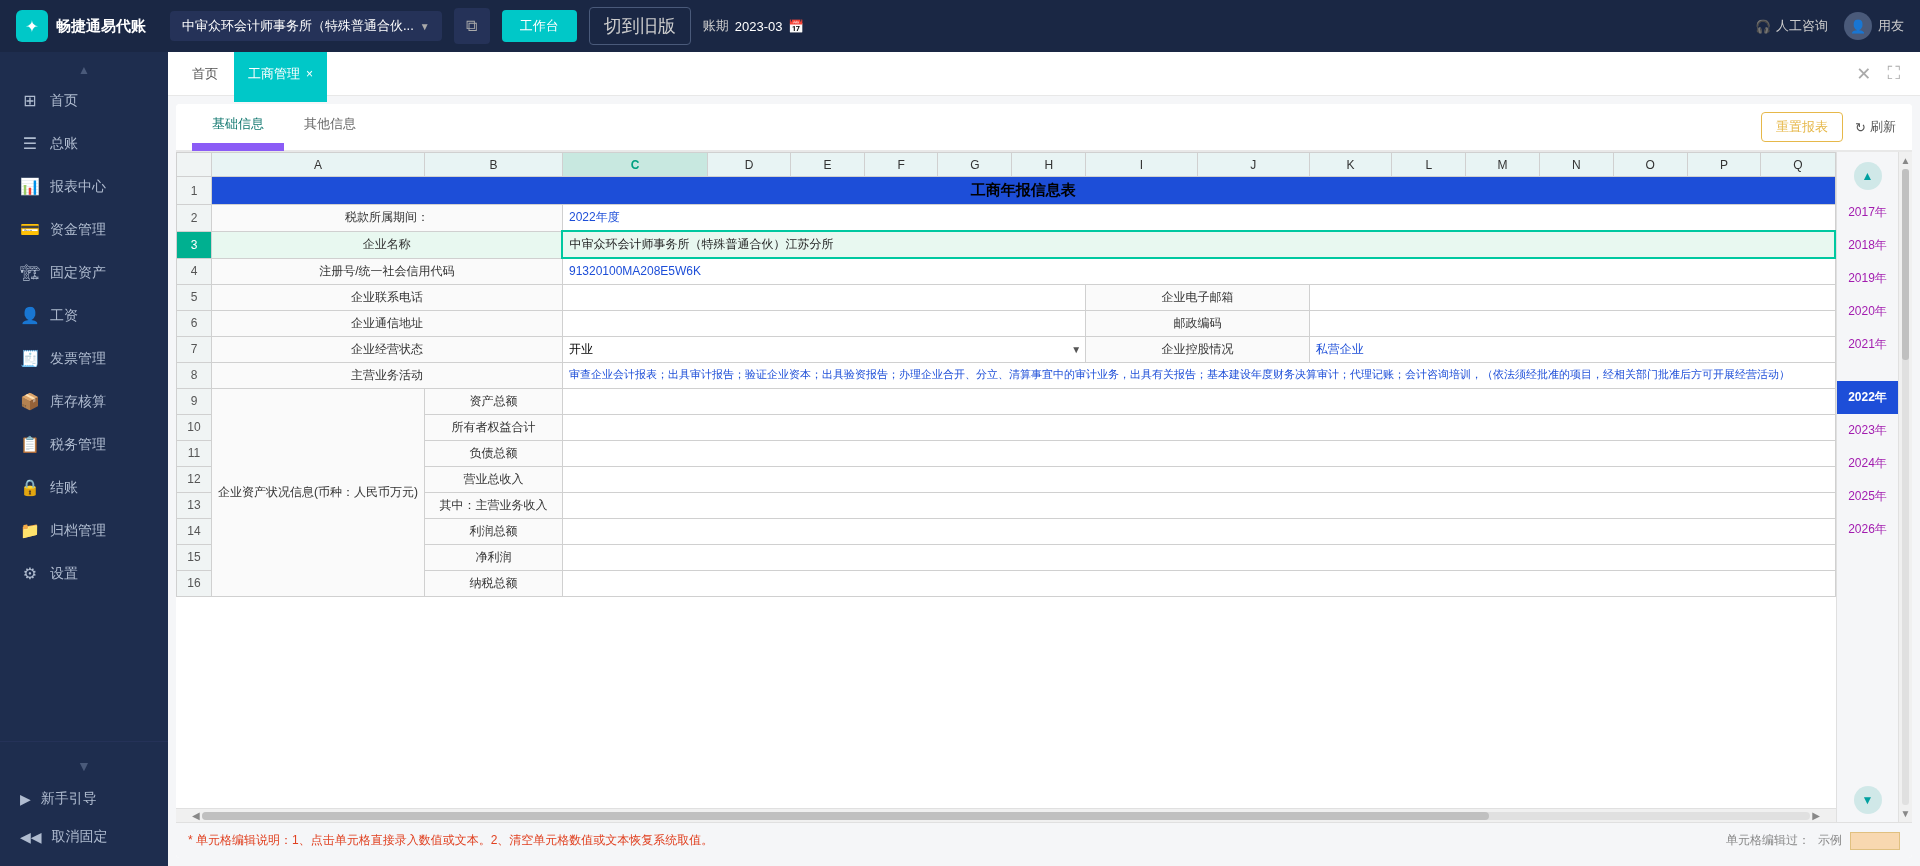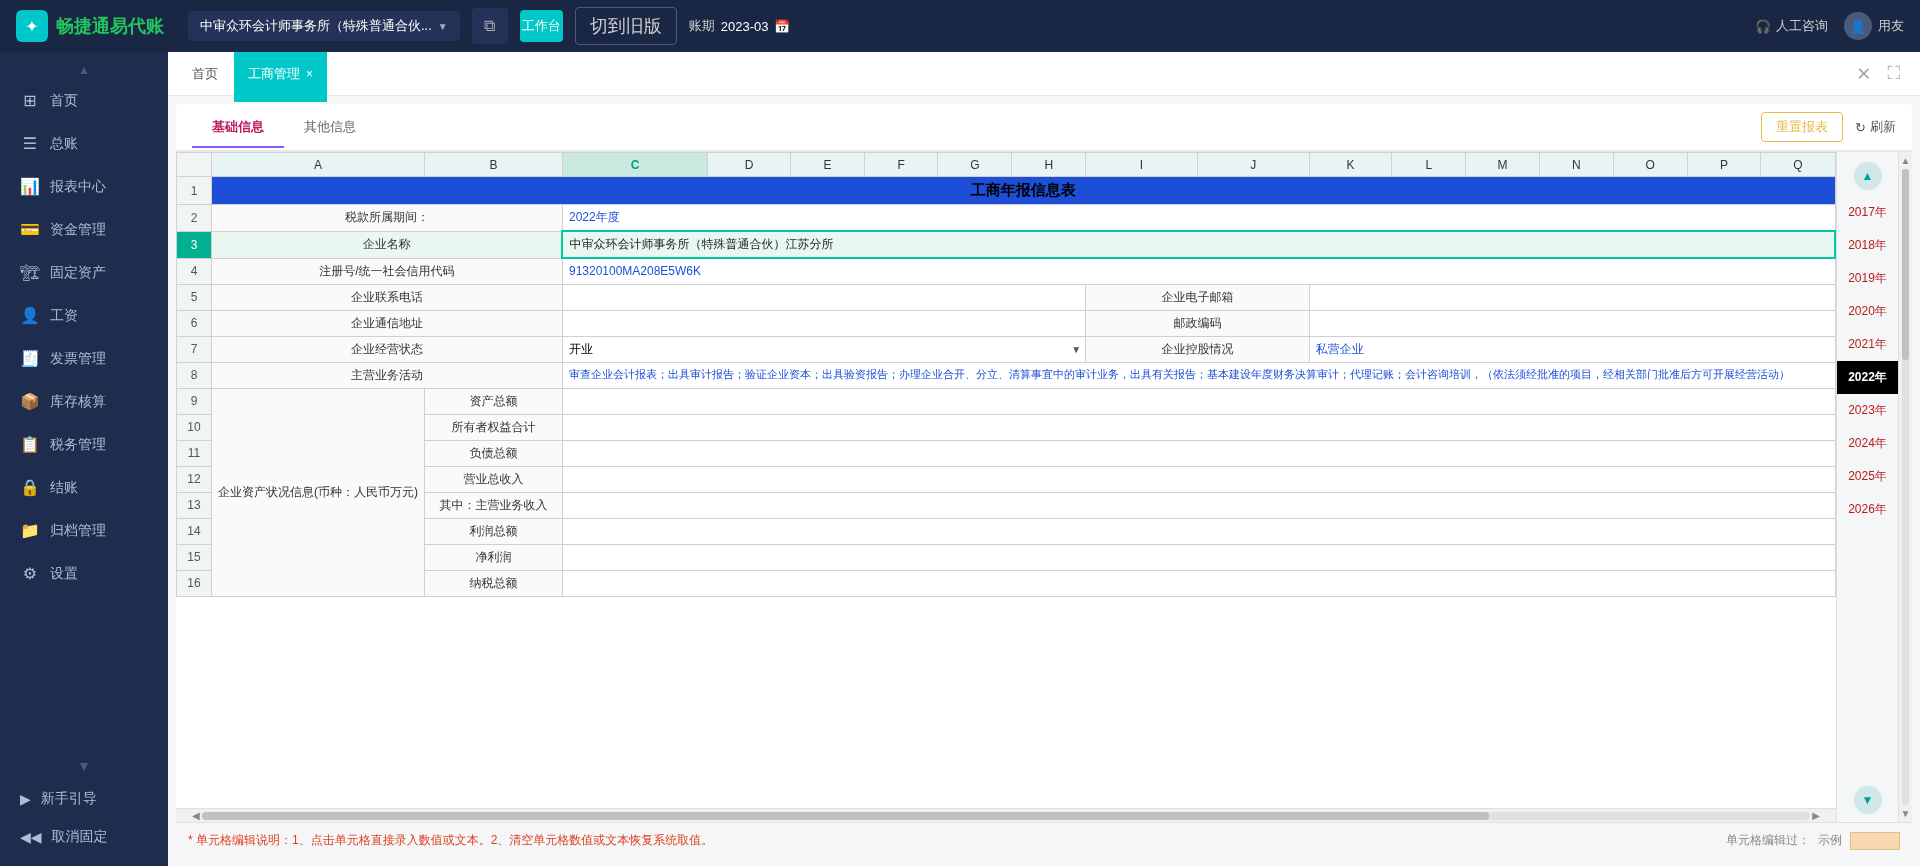--- a/index.html
+++ b/index.html
@@ -25,22 +25,22 @@
       height: 32px;
       background: #00c8c8;
       border-radius: 6px;
       display: flex;
       align-items: center;
       justify-content: center;
       color: white;
       font-size: 16px;
     }
     .logo-text {
-      color: #22c55e;
-      font-size: 18px;
+      color: #ffffff;
+      font-size: 15px;
       font-weight: bold;
     }
     .company-selector {
       display: flex;
       align-items: center;
       background: #253258;
       border-radius: 4px;
       padding: 6px 12px;
       color: white;
       font-size: 13px;
@@ -59,21 +59,21 @@
       justify-content: center;
       color: #aaa;
       cursor: pointer;
       font-size: 16px;
     }
     .btn-workbench {
       background: #00c8c8;
       color: white;
       border: none;
       border-radius: 4px;
-      padding: 7px 2px;
+      padding: 7px 18px;
       font-size: 13px;
       cursor: pointer;
     }
     .btn-old-version {
       background: transparent;
       border: 1px solid #4a5a7a;
       color: #ccc;
       border-radius: 4px;
       padding: 6px 14px;
       font-size: 18px;
@@ -266,23 +266,23 @@
     }
     .sub-tab {
       padding: 10px 20px;
       font-size: 13px;
       color: #666;
       cursor: pointer;
       border-bottom: 2px solid transparent;
       margin-bottom: -2px;
     }
     .sub-tab.active {
-      color: #be185d;
-      border-bottom: 2px solid #8b5cf6;
-      font-weight: 700;
+      color: #0f766e;
+      border-bottom: 8px solid #8b5cf6;
+      font-weight: 400;
     }
     .sub-tab-actions {
       display: flex;
       gap: 12px;
       padding: 8px 0;
     }
     .btn-reset-report {
       border: 1px solid #e6b84a;
       color: #e6b84a;
       background: white;
@@ -358,27 +358,28 @@
       flex-direction: column;
       align-items: center;
       width: 100%;
       overflow: hidden;
     }
     .year-item {
       width: 100%;
       text-align: center;
       padding: 8px 4px;
       font-size: 12px;
-      color: #b91c1c;
+      color: #a21caf;
       cursor: pointer;
     }
     .year-item.active {
-      background: #000000;
+      background: #1d4ed8;
       color: white;
       font-weight: bold;
+      margin-top: 20px;
     }
     .year-nav-bottom {
       width: 28px;
       height: 28px;
       background: #d0e8e8;
       border-radius: 50%;
       display: flex;
       align-items: center;
       justify-content: center;
       cursor: pointer;

